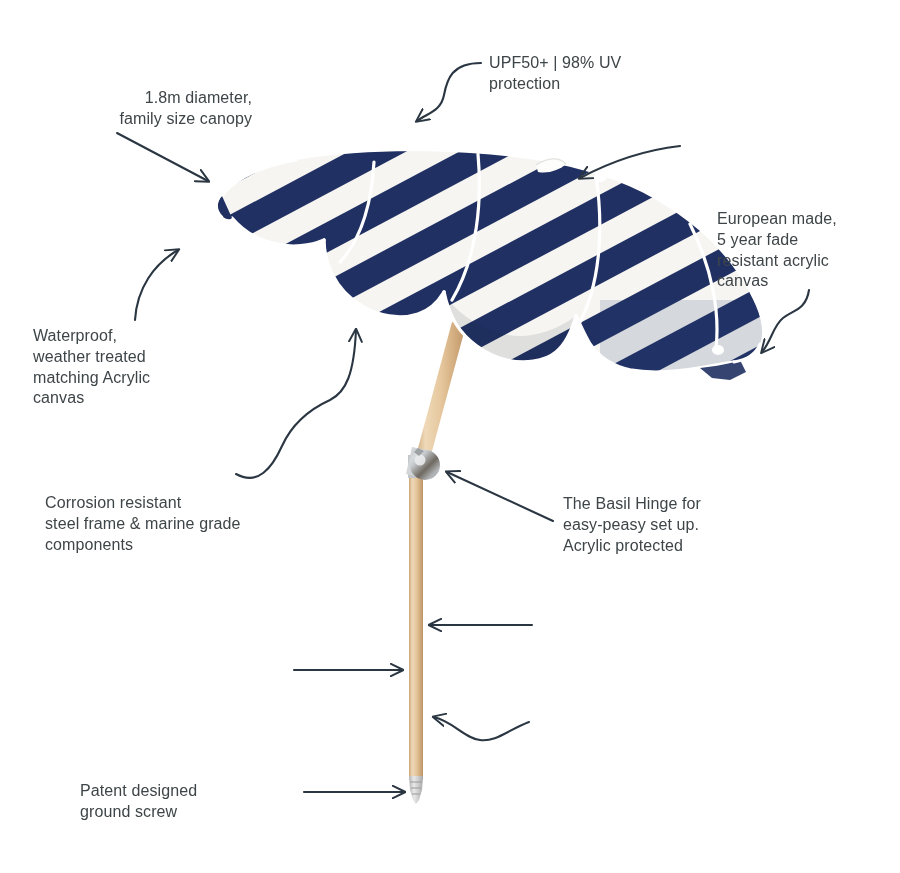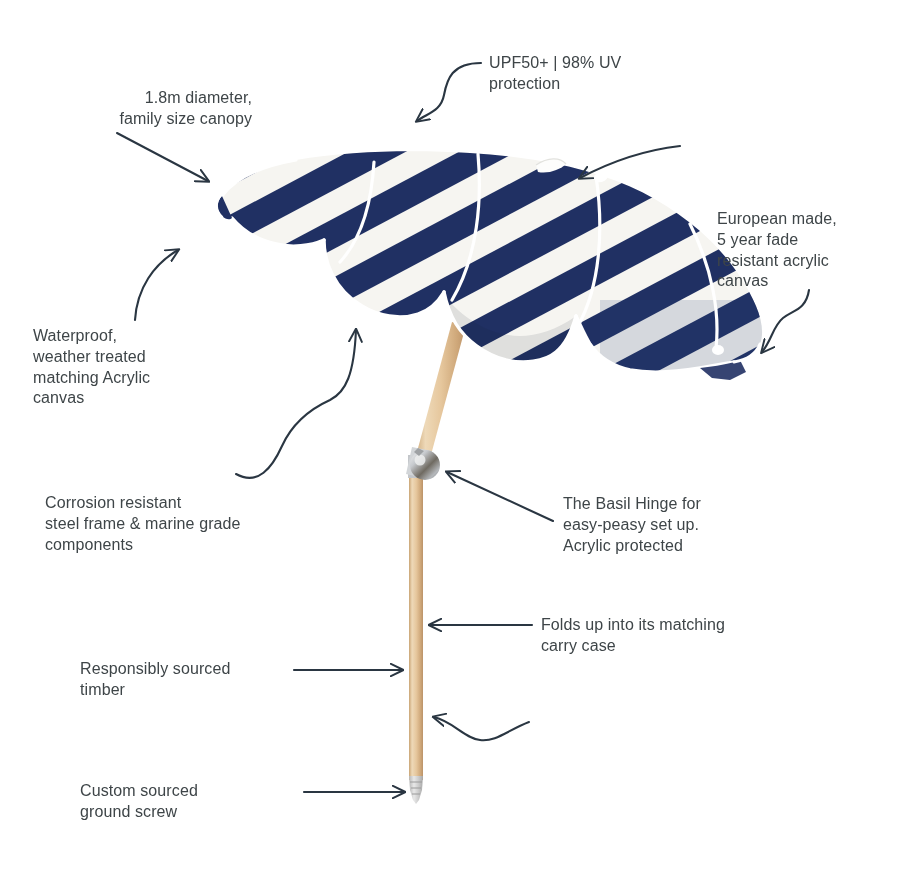--- a/index.html
+++ b/index.html
@@ -247,20 +247,16 @@
   <div class="anno lbl-waterproof">Waterproof,
 weather treated
 matching Acrylic
 canvas</div>
   <div class="anno lbl-corrosion">Corrosion resistant
 steel frame &amp; marine grade
 components</div>
   <div class="anno lbl-hinge">The Basil Hinge for
 easy-peasy set up.
 Acrylic protected</div>
-  <div class="anno lbl-folds">Folds up into its matching
-carry case</div>
-  <div class="anno lbl-timber">Responsibly sourced
-timber</div>
-  <div class="anno lbl-groundscrew">Custom sourced
+  <div class="anno lbl-groundscrew">Patent designed
 ground screw</div>
 
 </div>
 
 </body></html>

